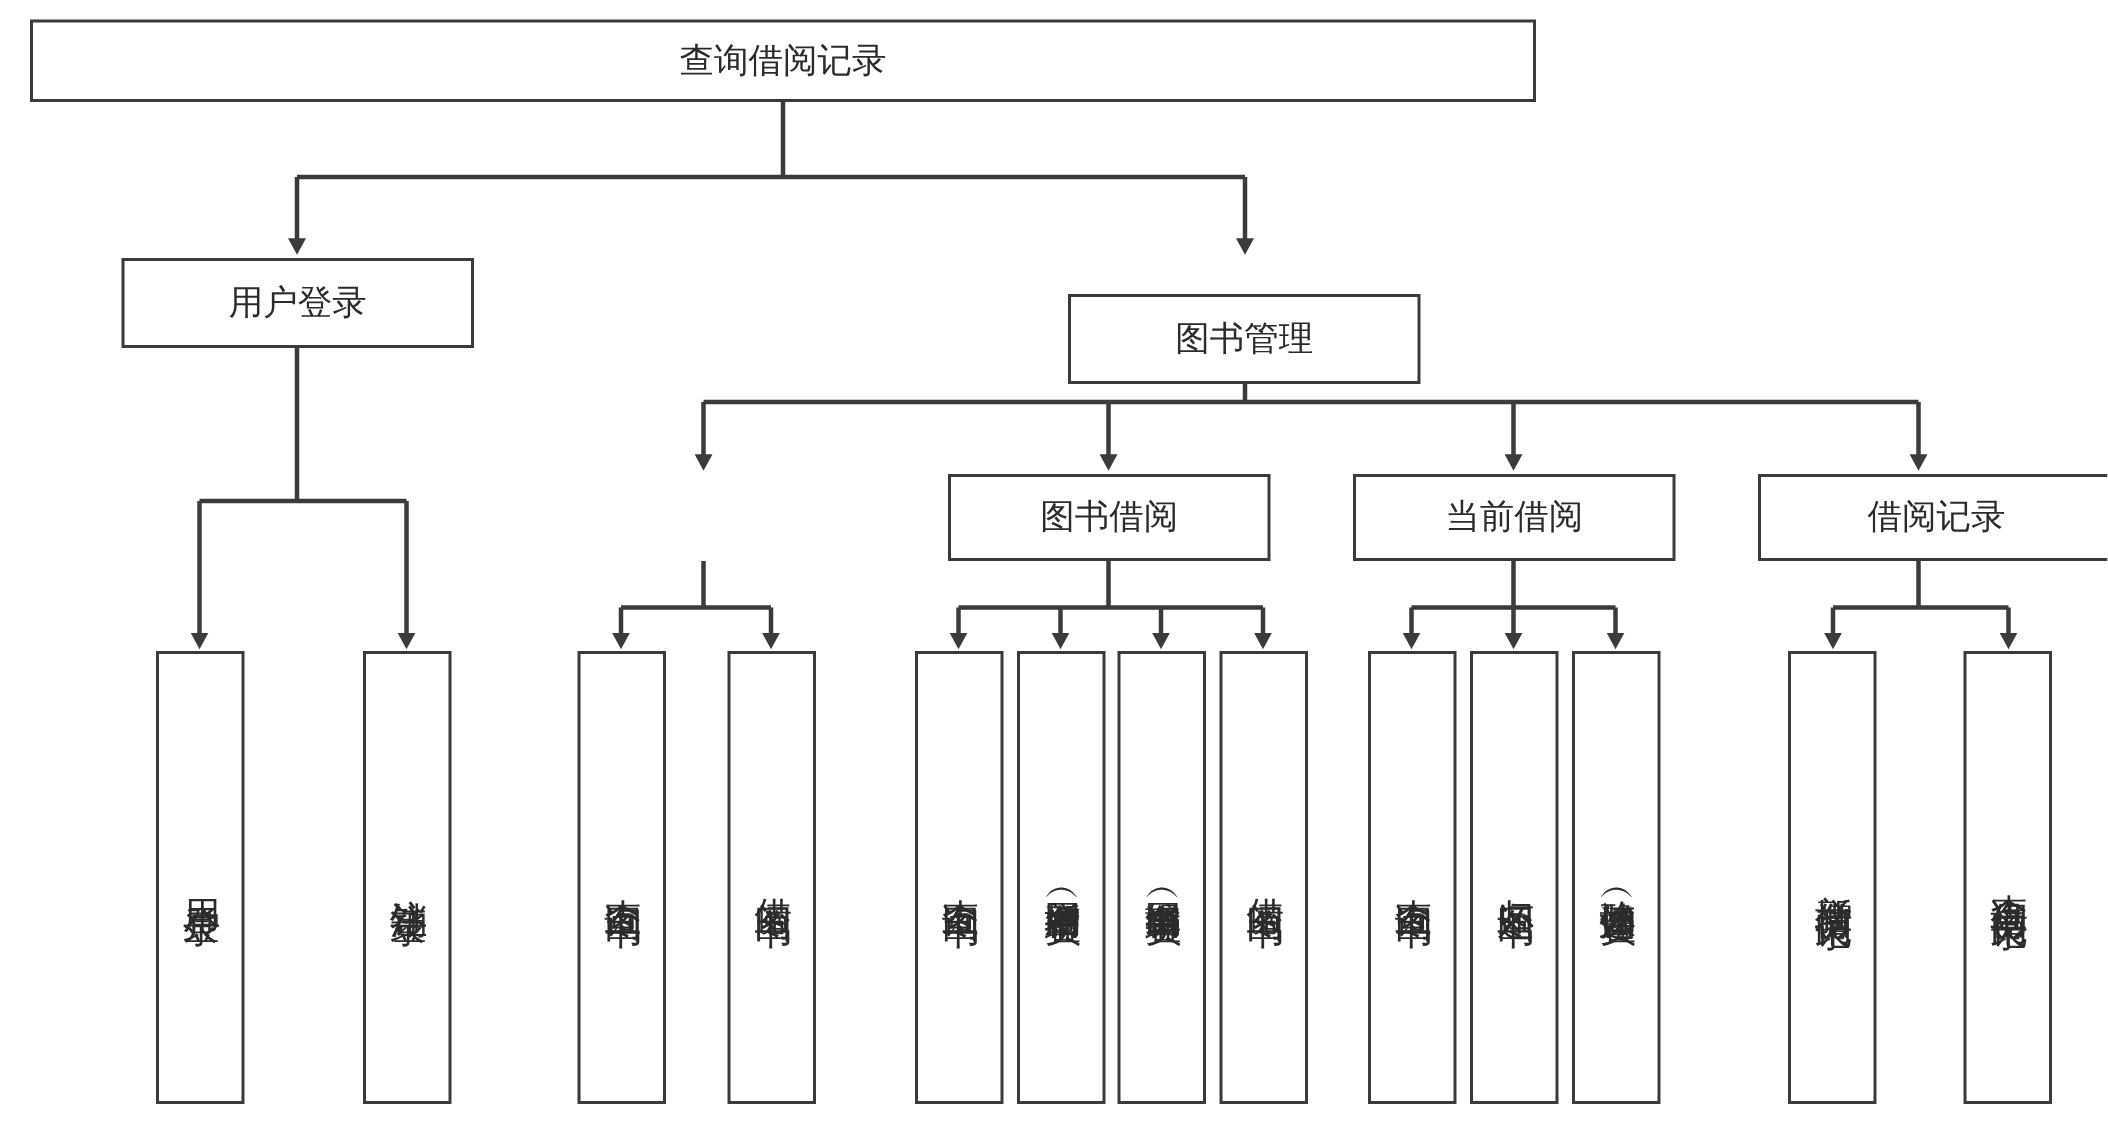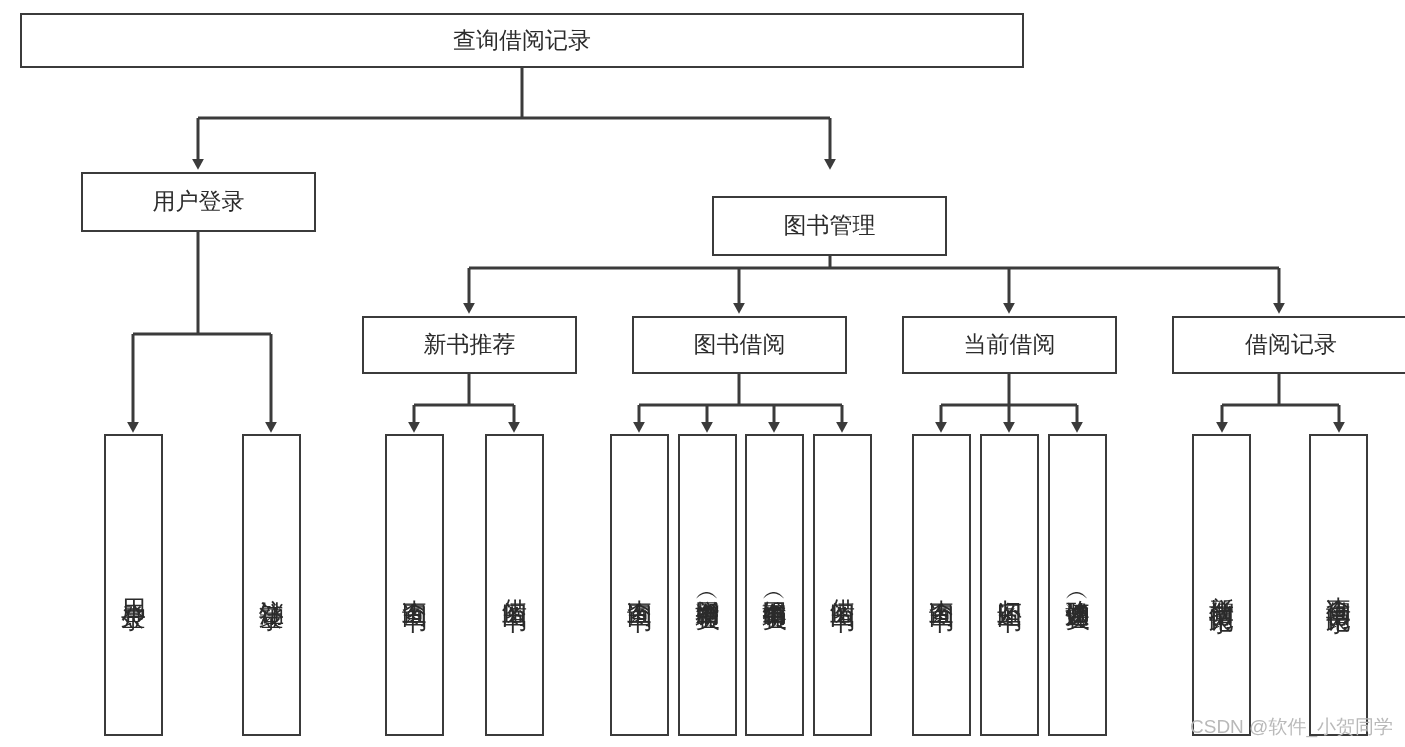--- a/index.html
+++ b/index.html
@@ -135,23 +135,20 @@
   </div>
 
   <div class="node h" style="left:81px; top:172px; width:235px; height:60px;">
     <span class="label">用户登录</span>
   </div>
 
   <div class="node h" style="left:712px; top:172px; width:235px; height:60px;margin-top:24px;">
     <span class="label">图书管理</span>
   </div>
 
-  <div class="node h" style="left:362px; top:316px; width:215px; height:58px;">
-    <span class="label">新书推荐</span>
-  </div>
 
   <div class="node h" style="left:902px; top:316px; width:215px; height:58px;">
     <span class="label">当前借阅</span>
   </div>
 
   <div class="node h" style="left:632px; top:316px; width:215px; height:58px;">
     <span class="label">图书借阅</span>
   </div>
 
   <div class="node h" style="left:1172px; top:316px; width:238px; height:58px;">
@@ -203,15 +200,14 @@
   </div>
 
   <div class="node v" style="left:1192px; top:434px; width:59px; height:302px;">
     <span class="label">新增借阅记录</span>
   </div>
 
   <div class="node v" style="left:1309px; top:434px; width:59px; height:302px;">
     <span class="label">查询借阅记录</span>
   </div>
 
-  <div class="watermark">CSDN @软件_小贺同学</div>
 
 </div>
 
 </body></html>

